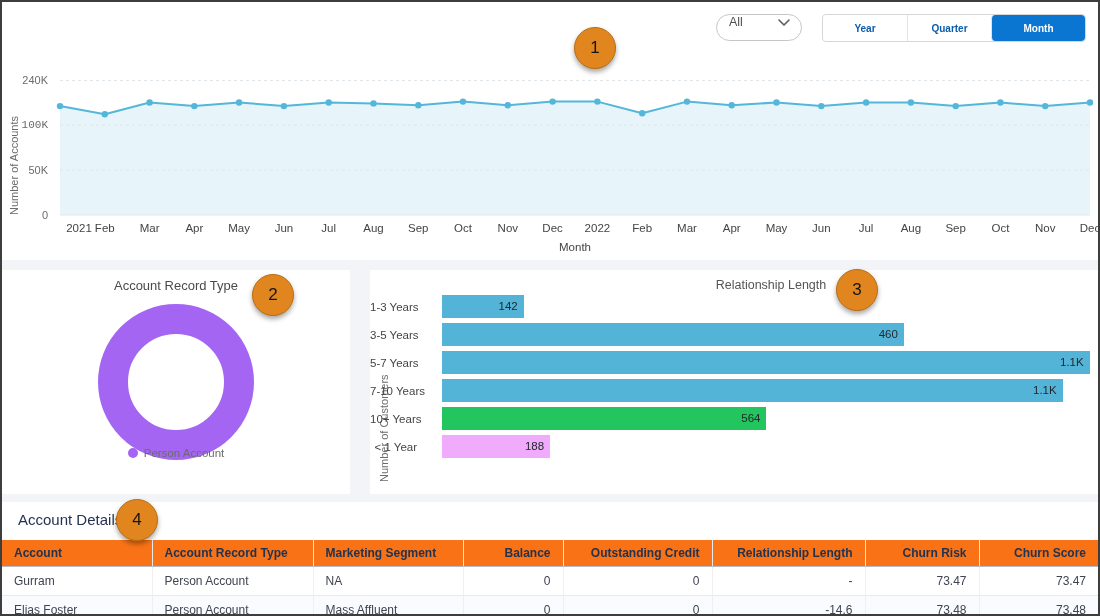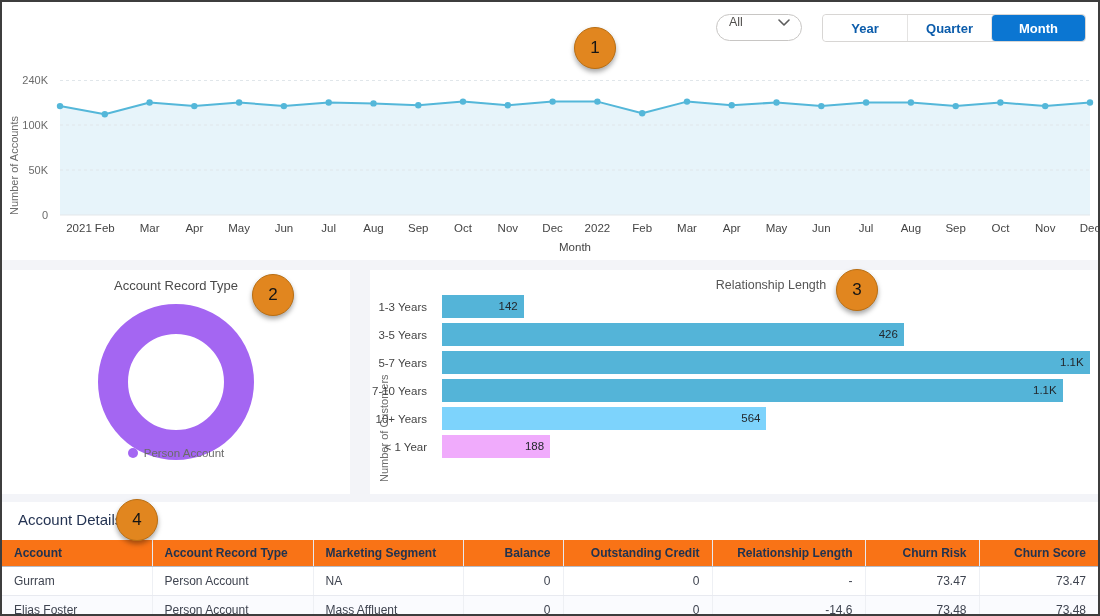--- a/index.html
+++ b/index.html
@@ -6,21 +6,21 @@
   body { font-family:"Liberation Sans", sans-serif; background:#fff; }
   .frame { position:relative; width:1100px; height:616px; border:2px solid #3d3d3d; background:#fff; overflow:hidden; }
 
   
   .filter-select { position:absolute; top:12px; right:296px; width:86px; height:27px;
     border:1px solid #c8c6c4; border-radius:14px; background:#fff; display:flex;
     align-items:flex-start; justify-content:space-between; padding:0 11px 0 12px;
     font-size:12.5px; color:#514f4d; cursor:pointer; }
   .seg-group { position:absolute; top:12px; right:12px; height:28px; display:flex;
     border:1px solid #d8d6d4; border-radius:4px; background:#fff; }
-  .seg-btn { min-width:84px; padding:0 16px; font-size:13px; font-weight:bold;
+  .seg-btn { min-width:84px; padding:0 16px; font-size:10px; font-weight:bold;
     color:#0b5cab; background:#fff; border:none; border-left:1px solid #e4e3e2;
     display:flex; align-items:center; justify-content:center; cursor:pointer; }
   .seg-btn:first-child { border-left:none; border-radius:4px 0 0 4px; }
   .seg-btn.active { background:#0b76d2; color:#fff; border-radius:4px; min-width:94px; }
 
   
   .top-section { position:absolute; left:0; top:0; width:100%; height:258px; background:#fff; }
   .lc-ylabel { position:absolute; left:6px; top:78px; height:135px; display:flex; align-items:center;
     writing-mode:vertical-rl; transform:rotate(180deg); font-size:11px; color:#6b6b6b; }
   #y-labels { position:absolute; left:0; top:78px; width:50px; height:135px; }
@@ -41,21 +41,21 @@
     width:156px; height:156px; border-radius:50%; border:30px solid #a466f2; }
   .donut-legend { position:absolute; top:177px; left:0; width:100%; display:flex;
     justify-content:center; align-items:center; gap:6px; font-size:11.5px; color:#6b6b6b; }
   .legend-dot { width:10px; height:10px; border-radius:50%; background:#a466f2; }
 
   .bar-title { position:absolute; top:8px; left:80px; right:10px; text-align:center; font-size:12.5px; color:#555; }
   .bar-ylabel { position:absolute; left:8px; top:26px; height:186px; display:flex; align-items:center;
     writing-mode:vertical-rl; transform:rotate(180deg); font-size:11px; color:#6b6b6b; }
   #bar-rows { position:absolute; left:0; top:25px; right:10px; }
   .bar-row { display:flex; align-items:center; height:23px; margin-bottom:5px; }
-  .bar-cat { width:72px; flex:none; text-align:right; padding-right:15px; font-size:11.5px; color:#444; white-space:nowrap; }
+  .bar-cat { width:72px; flex:none; text-align:right; padding-right:25px; font-size:11.5px; color:#444; white-space:nowrap; }
   .bar-track { flex:1; height:23px; position:relative; }
   .bar-fill { height:100%; background:#54b4d8; position:relative; }
   .bar-val { position:absolute; right:6px; top:0; line-height:23px; font-size:11.5px; color:#23282d; }
 
   
   .table-section { position:absolute; left:0; top:500px; width:100%; height:114px; background:#fff; }
   .table-title { position:absolute; top:9px; left:16px; font-size:15px; color:#243352; }
   #acct-table { position:absolute; top:38px; left:0; width:1096px; border-collapse:collapse; table-layout:fixed; font-size:12px; }
   #acct-table th { background:#f97316; color:#22334f; font-weight:bold; padding:6px 12px;
     border-right:1px solid #e6e9f0; border-bottom:1px solid #b6bcc7; }
@@ -92,21 +92,21 @@
     <div class="seg-group">
       <button class="seg-btn">Year</button>
       <button class="seg-btn">Quarter</button>
       <button class="seg-btn active">Month</button>
     </div>
 
     <div class="lc-ylabel">Number of Accounts</div>
     <div id="y-labels">
         <span style="top: 100%;">0</span>
         <span style="top: 66.6667%;">50K</span>
-        <span style="top: 33.3333%;">100K</span>
+        <span style="top: 33.3333%; font-family: Liberation Mono, monospace;">100K</span>
         <span style="top: 0%;">240K</span>
       </div>
     <div id="line-plot"><svg viewBox="0 0 1030 135">
           <path d="M0.0,26.1L44.8,34.2L89.6,22.5L134.3,26.1L179.1,22.5L223.9,26.1L268.7,22.5L313.5,23.4L358.3,25.2L403.0,21.6L447.8,25.2L492.6,21.6L537.4,21.6L582.2,33.3L627.0,21.6L671.7,25.2L716.5,22.5L761.3,26.1L806.1,22.5L850.9,22.5L895.7,26.1L940.4,22.5L985.2,26.1L1030.0,22.5L1030,135L0,135Z" fill="#e7f4fa"></path>
           <line x1="0" x2="1030" y1="135" y2="135" stroke="#e3e7ea"></line>
           <line x1="0" x2="1030" y1="90" y2="90" stroke="#e0e6ea" stroke-dasharray="3 3"></line>
           <line x1="0" x2="1030" y1="45" y2="45" stroke="#e0e6ea" stroke-dasharray="3 3"></line>
           <line x1="0" x2="1030" y1="0.5" y2="0.5" stroke="#e0e6ea" stroke-dasharray="3 3"></line>
           <polyline points="0.0,26.1 44.8,34.2 89.6,22.5 134.3,26.1 179.1,22.5 223.9,26.1 268.7,22.5 313.5,23.4 358.3,25.2 403.0,21.6 447.8,25.2 492.6,21.6 537.4,21.6 582.2,33.3 627.0,21.6 671.7,25.2 716.5,22.5 761.3,26.1 806.1,22.5 850.9,22.5 895.7,26.1 940.4,22.5 985.2,26.1 1030.0,22.5" fill="none" stroke="#54b7d9" stroke-width="2" stroke-linejoin="round"></polyline>
           <circle cx="0.0" cy="26.1" r="3.2" fill="#54b7d9"></circle>
@@ -183,21 +183,21 @@
           <div class="bar-track">
             <div class="bar-fill" style="width: 12.5664%; background: rgb(84, 180, 216);">
               <span class="bar-val">142</span>
             </div>
           </div>
         </div>
         <div class="bar-row">
           <div class="bar-cat">3-5 Years</div>
           <div class="bar-track">
             <div class="bar-fill" style="width: 71.0619%; background: rgb(84, 180, 216);">
-              <span class="bar-val">426</span>
+              <span class="bar-val">460</span>
             </div>
           </div>
         </div>
         <div class="bar-row">
           <div class="bar-cat">5-7 Years</div>
           <div class="bar-track">
             <div class="bar-fill" style="width: 99.646%; background: rgb(84, 180, 216);">
               <span class="bar-val">1.1K</span>
             </div>
           </div>
@@ -206,21 +206,21 @@
           <div class="bar-cat">7-10 Years</div>
           <div class="bar-track">
             <div class="bar-fill" style="width: 95.4867%; background: rgb(84, 180, 216);">
               <span class="bar-val">1.1K</span>
             </div>
           </div>
         </div>
         <div class="bar-row">
           <div class="bar-cat">10+ Years</div>
           <div class="bar-track">
-            <div class="bar-fill" style="width: 49.9115%; background: #7dd3fc; padding-left: 48px;">
+            <div class="bar-fill" style="width: 49.9115%; background: #22c55e; padding-left: 48px;">
               <span class="bar-val">564</span>
             </div>
           </div>
         </div>
         <div class="bar-row">
           <div class="bar-cat">&lt; 1 Year</div>
           <div class="bar-track">
             <div class="bar-fill" style="width: 16.6372%; background: #f0abfc;">
               <span class="bar-val">188</span>
             </div>

